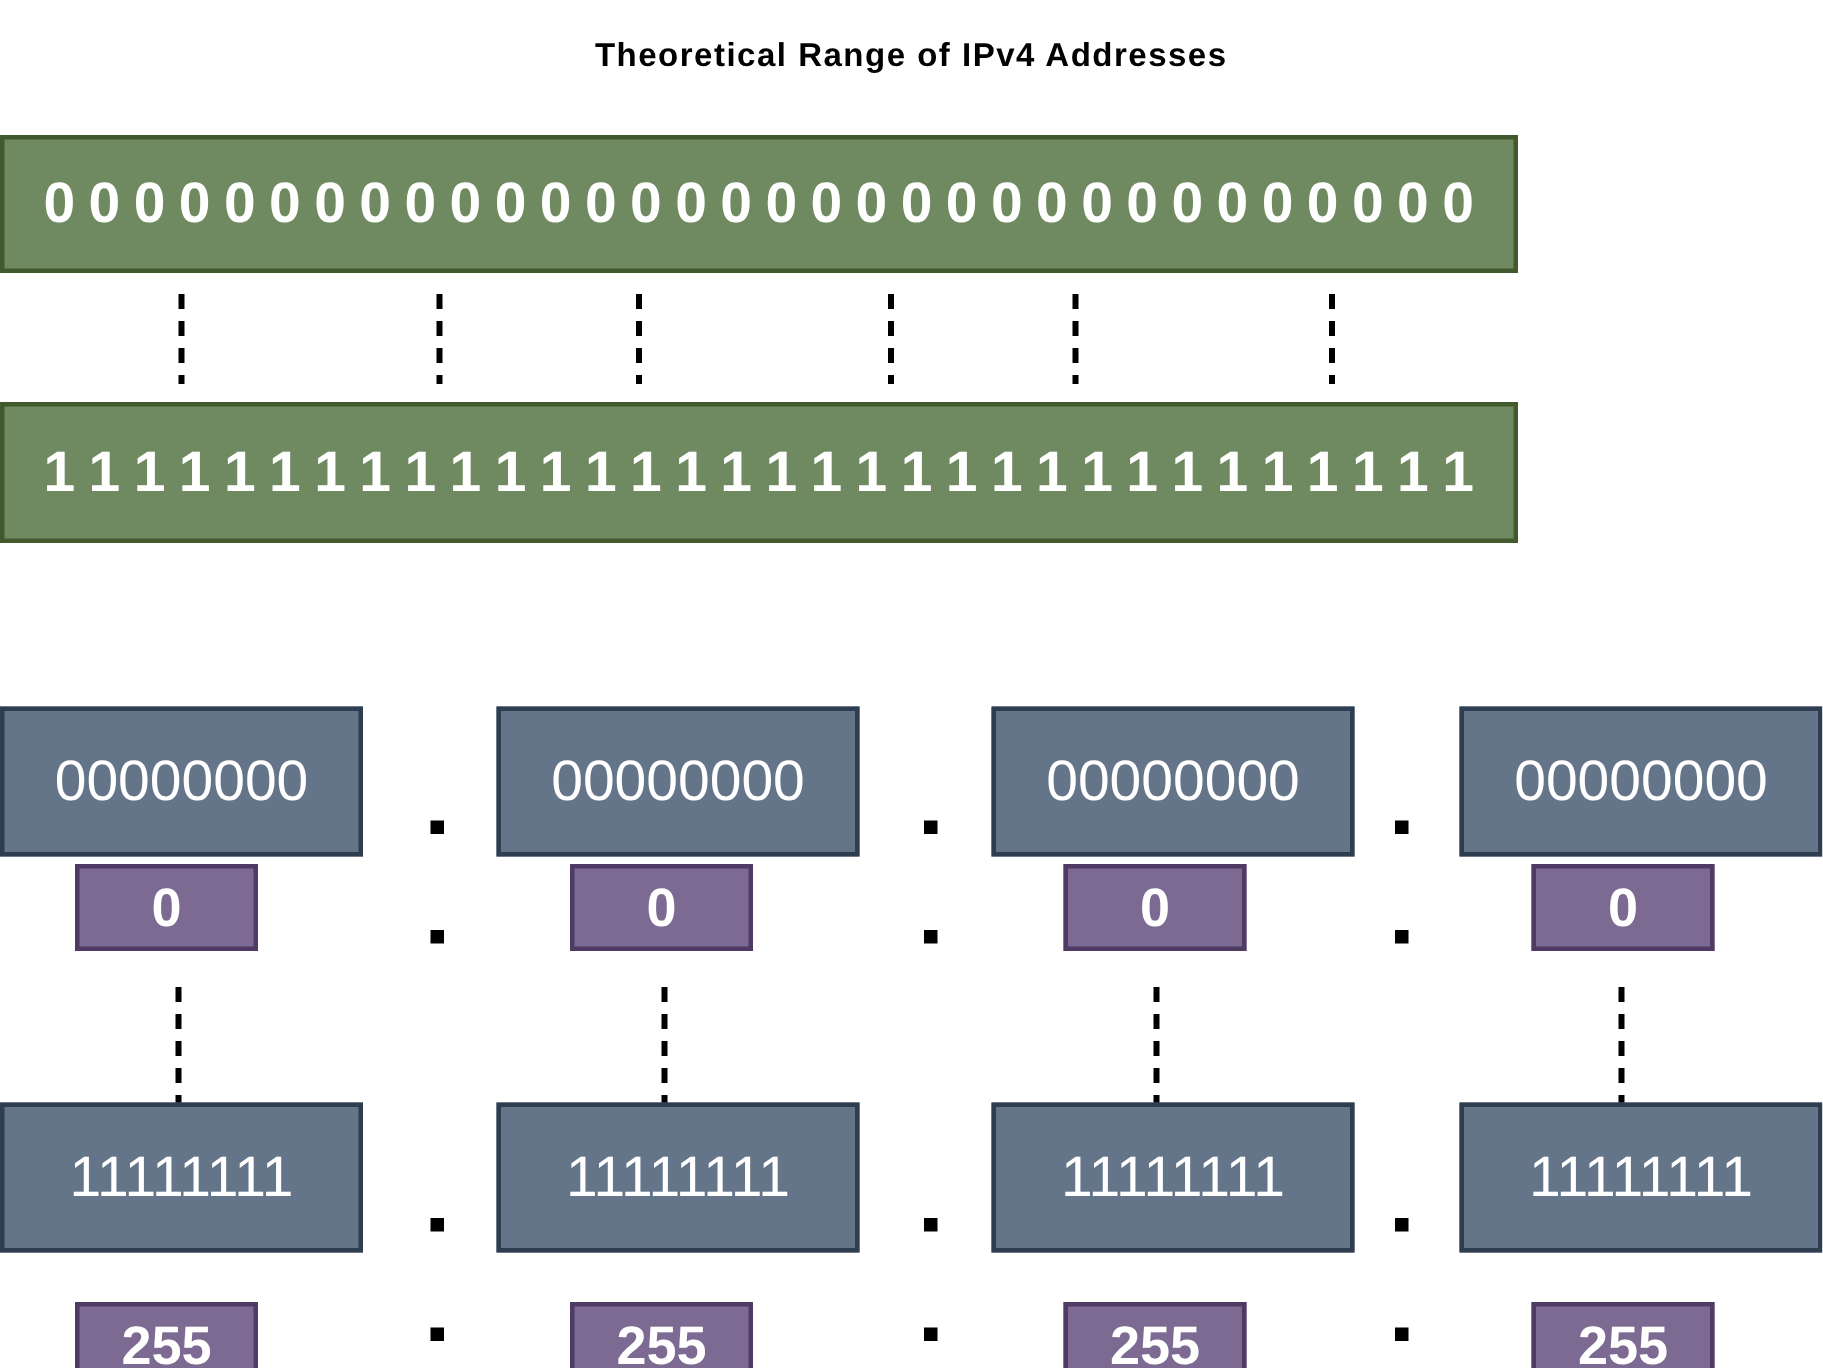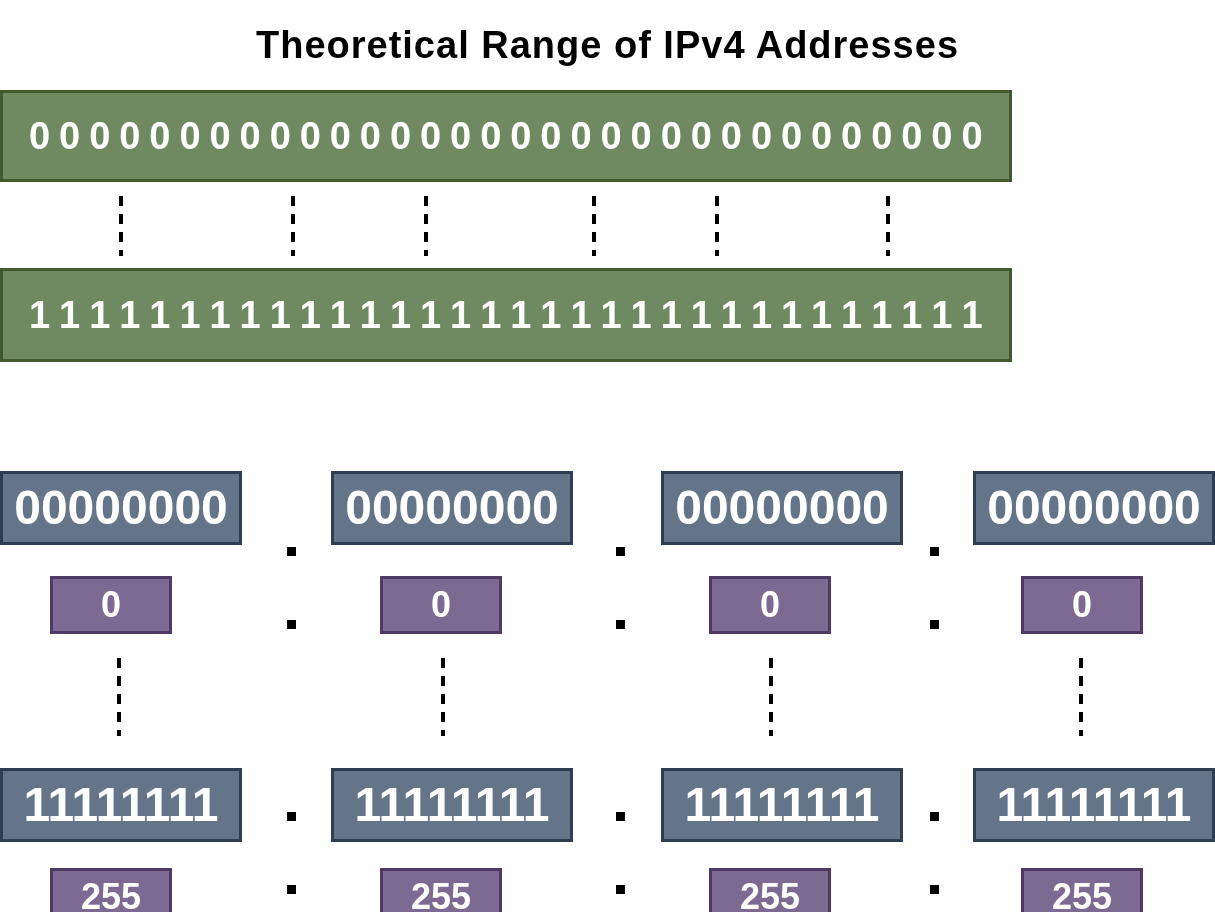--- a/index.html
+++ b/index.html
@@ -6,21 +6,21 @@
   .canvas{
     position:relative;
     width:1215px;height:912px;
     background:#ffffff;
     font-family:"Liberation Sans","DejaVu Sans",sans-serif;
     overflow:hidden;
   }
   .title{
     position:absolute;top:24px;left:0;width:100%;
     margin:0;text-align:center;
-    font-size:38px;font-weight:bold;letter-spacing:1px;
+    font-size:22px;font-weight:bold;letter-spacing:1px;
     color:var(--title-color,#000000);
   }
   
   .bit-bar{
     position:absolute;left:0;width:1012px;
     background:var(--bar-fill,#6F8A60);
     border:3px solid var(--bar-border,#42592E);
     box-sizing:border-box;
     display:flex;align-items:center;justify-content:space-between;
     padding:0 26px;
@@ -31,30 +31,30 @@
   .bar-max{top:268px;height:94px;}
   
   .vdash{
     position:absolute;width:4px;
     background:repeating-linear-gradient(180deg,#000 0 10px,transparent 10px 18px);
   }
   .vdash.top{top:196px;height:60px;}
   .vdash.bottom{top:658px;height:78px;}
   
   .bbox{
-    position:absolute;width:242px;height:74px;
+    position:absolute;width:242px;height:100px;
     background:var(--binary-box-fill,#647589);
     border:3px solid var(--binary-box-border,#2E3D4F);
     box-sizing:border-box;
     display:flex;align-items:center;justify-content:center;
     color:var(--text-on-fill,#FFFFFF);
-    font-size:48px;font-weight:bold;line-height:1;
+    font-size:38px;font-weight:normal;line-height:1;
   }
   .row-min-bin{top:471px;}
-  .row-max-bin{top:768px;}
+  .row-max-bin{top:735px;}
   
   .dbox{
     position:absolute;width:122px;height:58px;
     background:var(--decimal-box-fill,#7C6A93);
     border:3px solid var(--decimal-box-border,#4E3A62);
     box-sizing:border-box;
     display:flex;align-items:center;justify-content:center;
     color:var(--text-on-fill,#FFFFFF);
     font-size:36px;font-weight:bold;line-height:1;
   }

